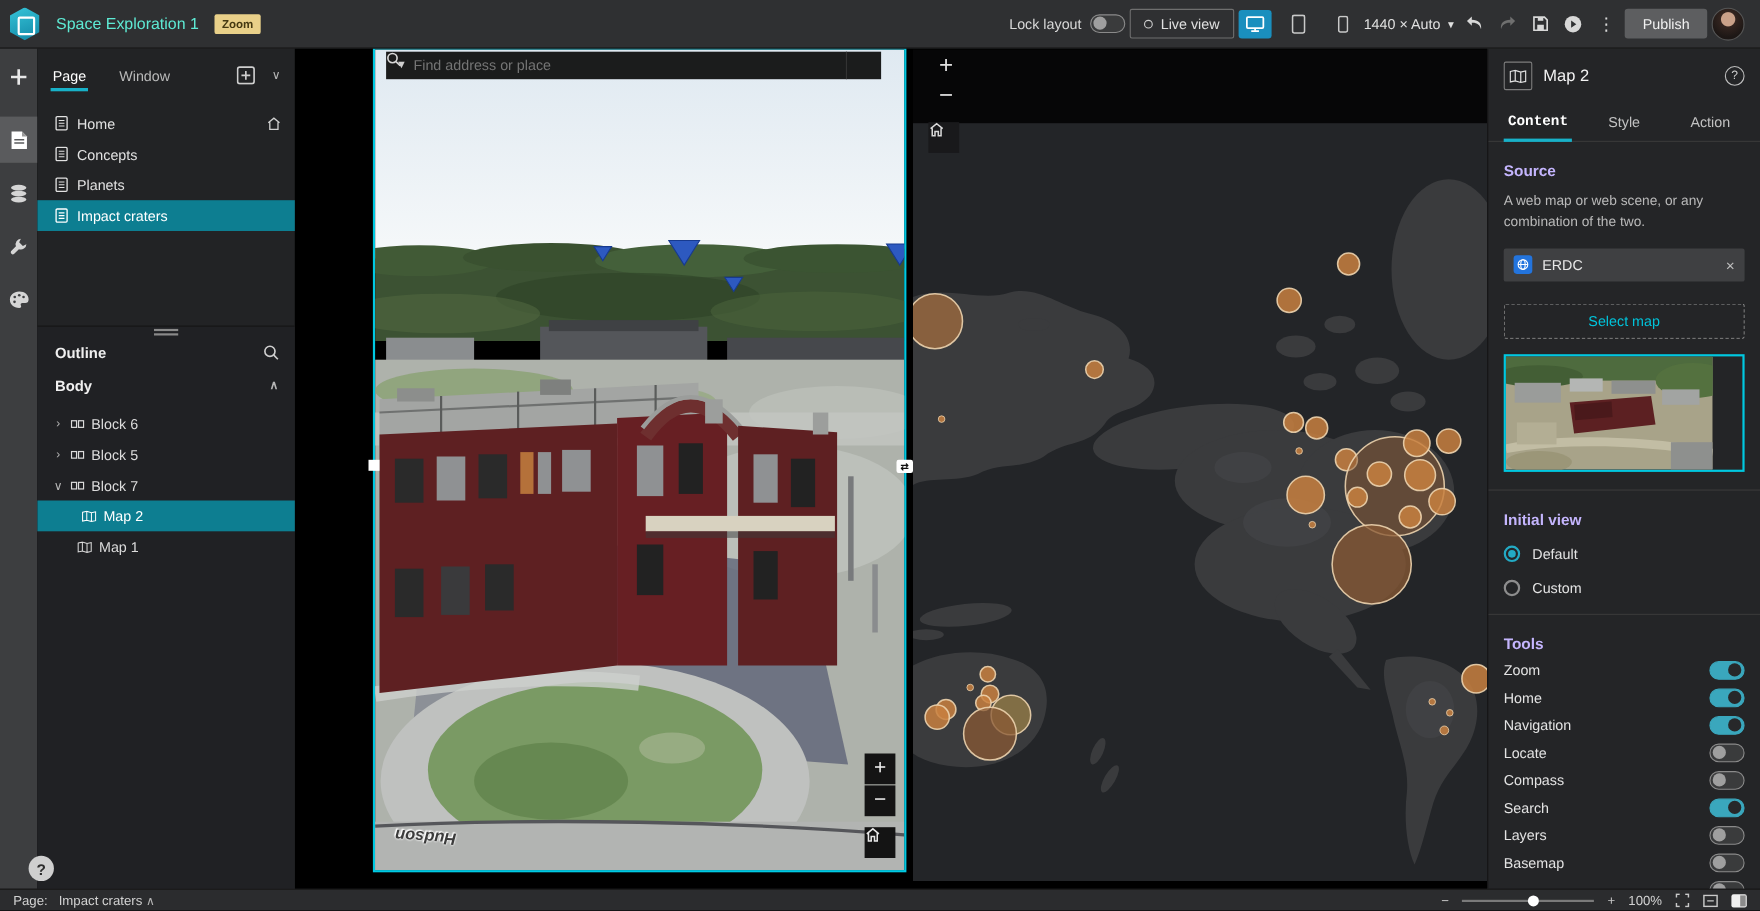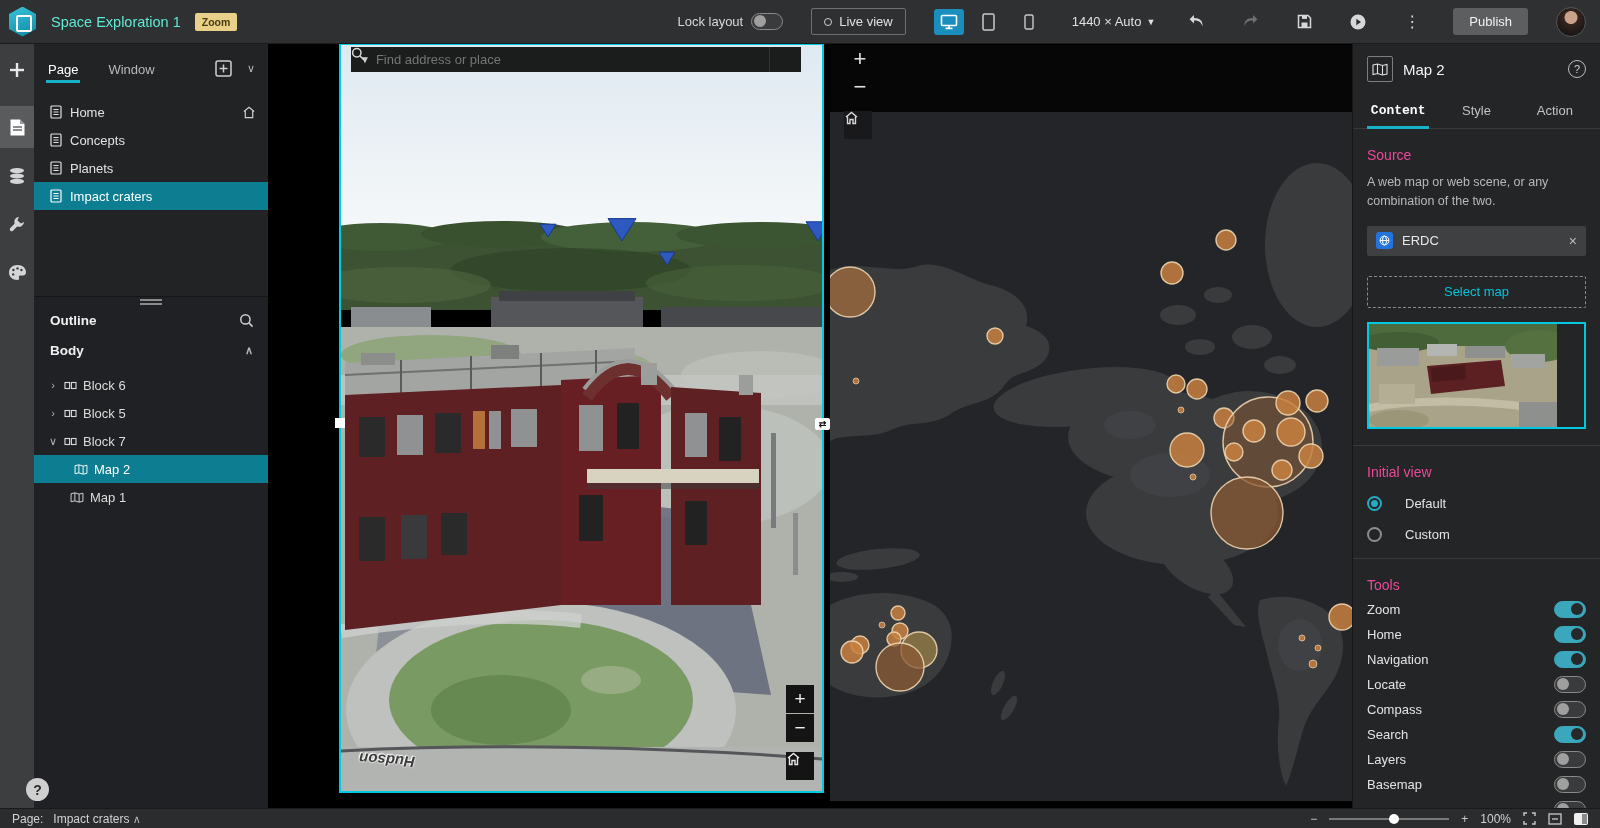--- a/index.html
+++ b/index.html
@@ -10,21 +10,21 @@
   
   .hdr { position:absolute; top:0; left:0; width:1600px; height:44px; background:#2f3032;
          border-bottom:1px solid #1c1c1c; display:flex; align-items:center; z-index:30; }
   .logo { width:27px; height:30px; margin-left:9px; background:linear-gradient(160deg,#35c4d8,#1287a6);
           clip-path:polygon(50% 0,100% 25%,100% 75%,50% 100%,0 75%,0 25%); position:relative; }
   .logo::after { content:""; position:absolute; left:7px; top:8px; width:12px; height:13px;
           border:2px solid #fff; border-radius:2px; }
   .hdr-title { margin-left:15px; font-size:14.5px; color:#5eead4; }
   .badge { margin-left:14px; background:#e9d089; color:#463a12; font-size:10.5px; font-weight:bold;
            padding:3px 7px; border-radius:2px; }
-  .hdr-right { margin-left:auto; display:flex; align-items:center; gap:28px; padding-right:14px; }
+  .hdr-right { margin-left:auto; display:flex; align-items:center; gap:4px; padding-right:14px; }
   .lockwrap { display:flex; align-items:center; gap:8px; color:#d8d8d8; }
   .toggle { width:32px; height:17px; border-radius:9px; background:#3a3b3c; border:1px solid #8a8a8a;
             position:relative; cursor:pointer; flex:0 0 auto; }
   .toggle .knob { position:absolute; top:1px; left:2px; width:12px; height:12px; border-radius:50%; background:#9f9f9f; }
   .toggle.on { background:#3aa7bd; border-color:#3aa7bd; }
   .toggle.on .knob { left:auto; right:2px; background:#27282a; }
   .liveview { display:flex; align-items:center; gap:7px; border:1px solid #6f6f6f; padding:5px 12px;
               color:#e0e0e0; border-radius:2px; }
   .ring { width:8px; height:8px; border:1.5px solid #cfcfcf; border-radius:50%; }
   .devices { display:flex; align-items:center; gap:10px; }
@@ -104,34 +104,34 @@
   .rp-mapic { width:26px; height:26px; border:1px solid #7d7d7d; border-radius:2px; display:flex;
               align-items:center; justify-content:center; }
   .rp-title { font-size:15px; color:#f3f3f3; flex:1; }
   .qmark { width:18px; height:18px; border:1.5px solid #bdbdbd; border-radius:50%; color:#cfcfcf;
            font-size:11px; display:flex; align-items:center; justify-content:center; }
   .rtabs { display:flex; border-bottom:1px solid #3a3a3a; padding:0 6px; }
   .rtab { flex:1; text-align:center; padding:9px 0 10px; color:#c2c2c2; position:relative; font-size:13px; }
   .rtab.active { color:#fff; font-weight:bold;font-family:Liberation Mono, monospace; }
   .rtab.active::after { content:""; position:absolute; left:8px; right:8px; bottom:-1px; height:3px; background:#18b1c8; }
   .rp-body { padding:0 14px; }
-  .sec-title { font-weight:normal; color:#ec4899; font-size:14px; }
+  .sec-title { font-weight:bold; color:#c4b5fd; font-size:14px; }
   .src-desc { color:#b9b9b9; font-size:12.5px; line-height:1.55; margin-top:10px; }
   .src-item { margin-top:14px; height:30px; background:#3f4042; border-radius:2px; display:flex;
               align-items:center; padding:0 9px; gap:9px; }
   .globe { width:17px; height:17px; background:#2374dd; border-radius:3px; display:flex; align-items:center;
            justify-content:center; }
   .src-name { flex:1; color:#e8e8e8; }
   .xbtn { color:#bdbdbd; font-size:14px; }
   .selmap { margin-top:20px; height:32px; border:1px dashed #8b8b8b; border-radius:2px; display:flex;
             align-items:center; justify-content:center; color:#00c3da; font-size:13px; }
   .thumb { margin-top:14px; width:100%; height:107px; border:2px solid #00c8e0; position:relative; overflow:hidden; }
   .thumb svg { position:absolute; inset:0; }
   .rdiv { height:1px; background:#3a3a3a; margin:16px -14px 0; }
-  .radiorow { display:flex; align-items:center; gap:23px; margin-top:16px; color:#e3e3e3; }
+  .radiorow { display:flex; align-items:center; gap:11px; margin-top:16px; color:#e3e3e3; }
   .radio { width:15px; height:15px; border:2px solid #8d8d8d; border-radius:50%; position:relative; }
   .radio.sel { border-color:#23aac4; }
   .radio.sel::after { content:""; position:absolute; inset:2px; background:#23aac4; border-radius:50%; }
   .toolrow { display:flex; align-items:center; margin-top:9px; height:16px; color:#e3e3e3; }
   .toolrow .grow { flex:1; } .mt16 { margin-top:18px; }
 
   
   .status { position:absolute; left:0; bottom:0; width:1600px; height:20px; background:#2b2c2e;
             border-top:1px solid #1a1a1a; display:flex; align-items:center; font-size:12px;
             color:#d2d2d2; z-index:40; padding:0 12px; }

